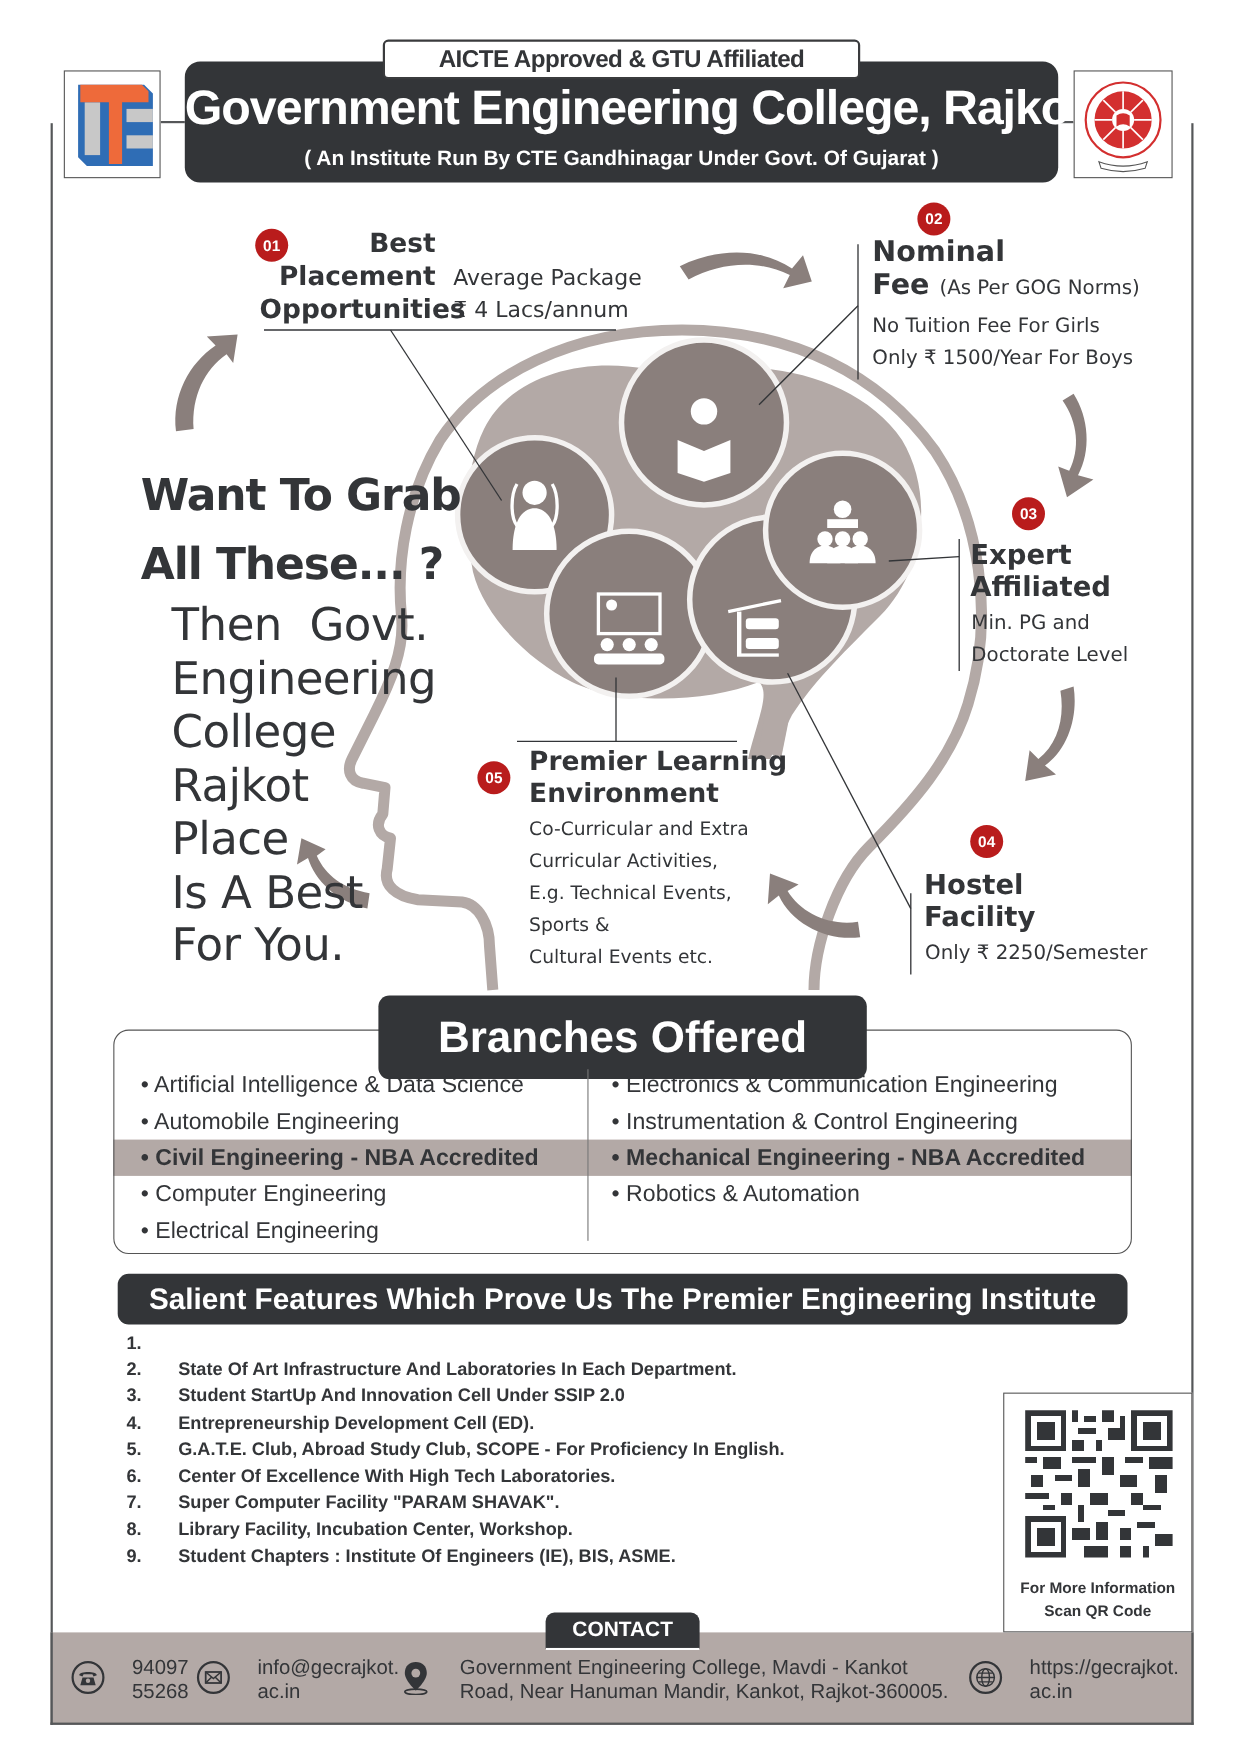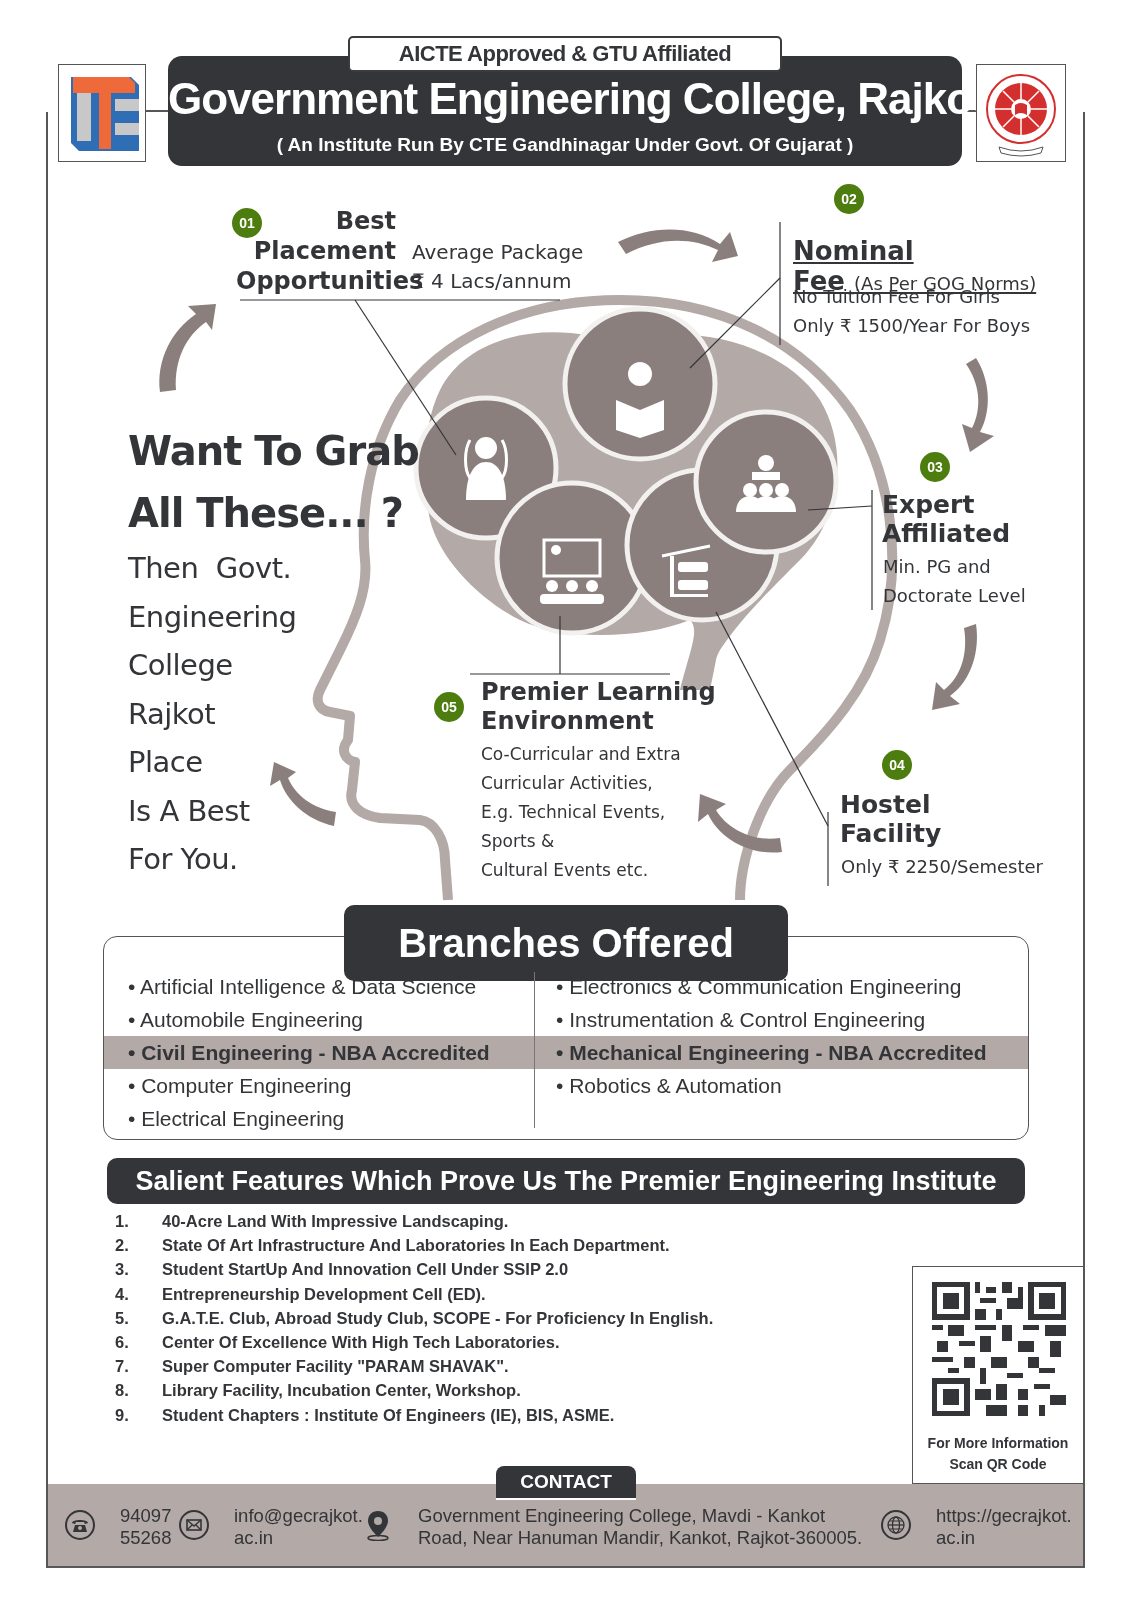--- a/index.html
+++ b/index.html
@@ -13,28 +13,28 @@
   .title-bar { position: absolute; left: 168px; top: 56px; width: 794px; height: 110px; background:#333538; border-radius: 14px; z-index: 2;
     color:#fff; text-align:center; }
   .title-main { position:absolute; left:0; right:0; top: 18px; font-size: 44px; font-weight: bold; letter-spacing: -1px; white-space: nowrap; }
   .title-sub { position:absolute; left:0; right:0; top: 78px; font-size: 19px; font-weight: bold; white-space: nowrap; }
 
   .logo-box { position:absolute; top: 64px; width: 68px; height: 98px; background:#fff; border:1px solid #555; z-index:2; }
   .logo-left { left: 58px; width: 68px; }
   .logo-right { left: 976px; width: 90px; }
 
   
-  .badge { position:absolute; width: 30px; height: 30px; border-radius: 50%; background:#4d7c0f; color:#fff; font-weight:bold; font-size: 14px;
+  .badge { position:absolute; width: 30px; height: 30px; border-radius: 50%; background:#b91c1c; color:#fff; font-weight:bold; font-size: 14px;
     display:flex; align-items:center; justify-content:center; }
   .feat-title { position:absolute; font-weight: bold; color:#333538; line-height: 1.05; font-family: "DejaVu Sans", sans-serif; }
   .feat-text { position:absolute; color:#333538; font-family: "DejaVu Sans", sans-serif; line-height: 1.5; }
 
   .tagline { position:absolute; left: 128px; top: 420px; font-family:"DejaVu Sans", sans-serif; color:#333538; }
   .tagline .big { font-size: 40px; font-weight: bold; line-height: 62px; letter-spacing:-1px; }
-  .tagline .small { font-size: 29px; line-height: 48.5px; letter-spacing:-0.5px; }
+  .tagline .small { font-size: 41px; line-height: 48.5px; letter-spacing:-0.5px;margin-left:28px; }
 
   
   .branches-box { position:absolute; left: 103px; top: 936px; width: 926px; height: 204px; border: 1.5px solid #555; border-radius: 14px; }
   .branches-title { position:absolute; left: 344px; top: 905px; width: 444px; height: 76px; background:#333538; border-radius: 10px; color:#fff;
     font-size: 40px; font-weight:bold; display:flex; align-items:center; justify-content:center; }
   .branch-col { position:absolute; top: 970px; }
   .branch-item { height: 33px; font-size: 21px; line-height: 33px; white-space: nowrap; color:#333538; }
   .highlight-bar { position:absolute; left: 103px; top: 1036px; width: 926px; height: 33px; background: #b3a9a6; }
   .branch-divider { position:absolute; left: 534px; top: 972px; width: 1px; height: 156px; background:#777; }
 
@@ -177,21 +177,21 @@
   <div>Best</div>
   <div>Placement</div>
   <div>Opportunities</div>
 </div>
 <div class="feat-text" style="left:412px;top:238px;font-size:20px;line-height:29px;">
   <div>Average Package</div>
   <div>₹ 4 Lacs/annum</div>
 </div>
 
 <div class="badge" style="left:834px;top:184px;">02</div>
-<div class="feat-title" style="left:793px;top:236px;font-size:26px;line-height:30px;text-decoration:underline;">
+<div class="feat-title" style="left:793px;top:214px;font-size:26px;line-height:30px;">
   <div>Nominal</div>
   <div><span>Fee</span> <span style="font-weight:normal;font-size:18px;">(As Per GOG Norms)</span></div>
 </div>
 <div class="feat-text" style="left:793px;top:282px;font-size:18px;line-height:29px;">
   <div>No Tuition Fee For Girls</div>
   <div>Only ₹ 1500/Year For Boys</div>
 </div>
 
 <div class="badge" style="left:920px;top:452px;">03</div>
 <div class="feat-title" style="left:882px;top:490px;font-size:25px;line-height:29px;">
@@ -253,21 +253,20 @@
   <div class="branch-item">• Electronics &amp; Communication Engineering</div>
   <div class="branch-item">• Instrumentation &amp; Control Engineering</div>
   <div class="branch-item" style="font-weight:bold;">• Mechanical Engineering - NBA Accredited</div>
   <div class="branch-item">• Robotics &amp; Automation</div>
 </div>
 
 <div class="salient-title">Salient Features Which Prove Us The Premier Engineering Institute</div>
 <div class="salient-list">
   <div class="sal-item">
       <span class="sal-num">1.</span>
-      <span>40-Acre Land With Impressive Landscaping.</span>
     </div>
   <div class="sal-item">
       <span class="sal-num">2.</span>
       <span>State Of Art Infrastructure And Laboratories In Each Department.</span>
     </div>
   <div class="sal-item">
       <span class="sal-num">3.</span>
       <span>Student StartUp And Innovation Cell Under SSIP 2.0</span>
     </div>
   <div class="sal-item">

